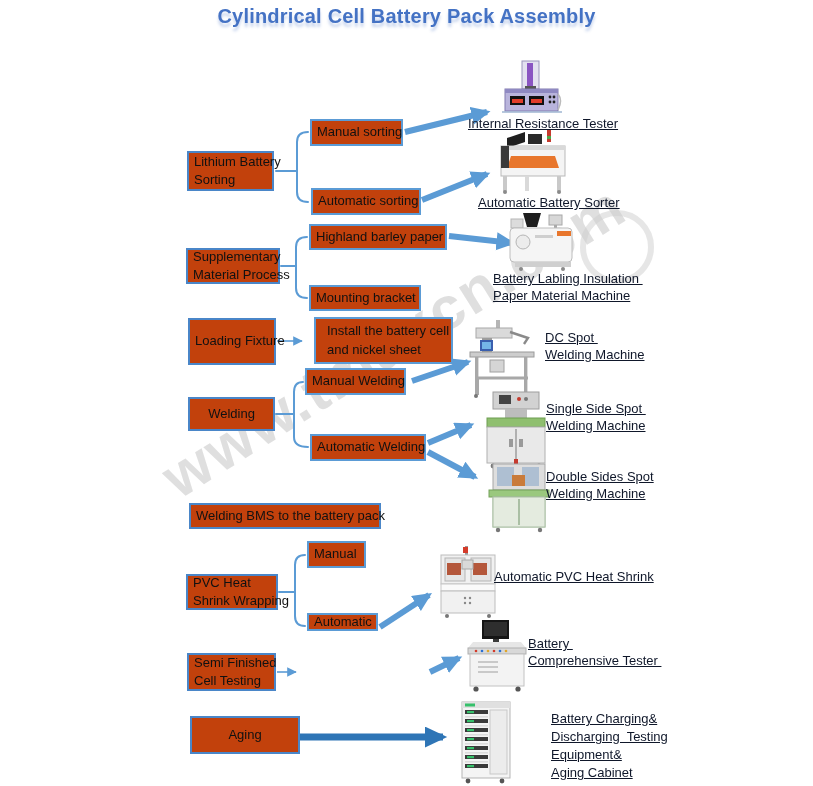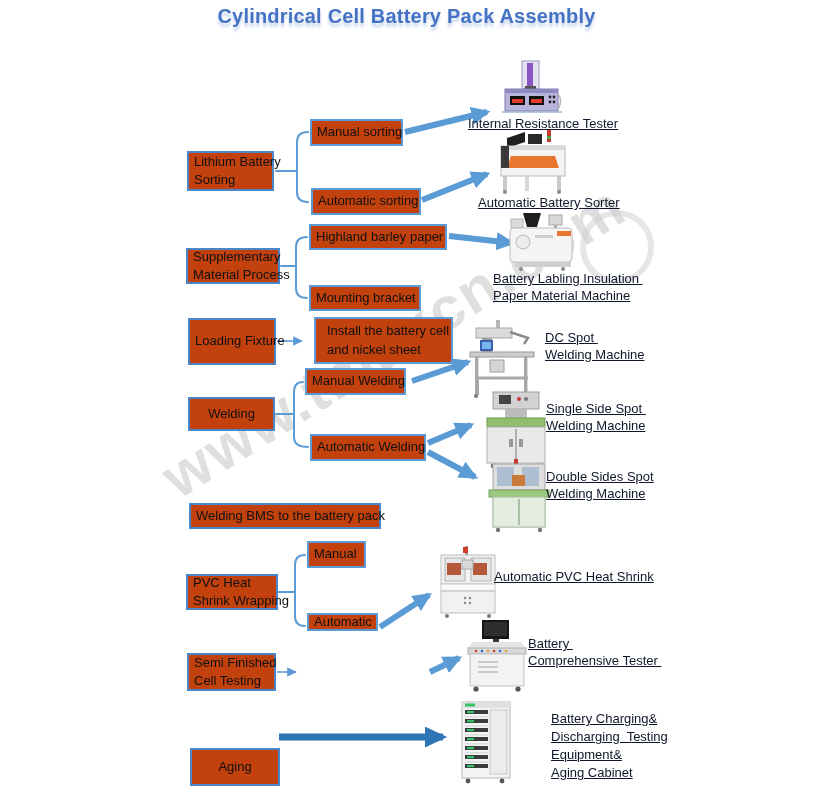--- a/index.html
+++ b/index.html
@@ -98,21 +98,21 @@
     <div>Welding BMS to the battery pack</div>
   </div>
   <div class="box stage" style="left:186px;top:574px;width:92px;height:36px;">
     <div>PVC Heat</div>
     <div>Shrink Wrapping</div>
   </div>
   <div class="box stage" style="left:187px;top:653px;width:89px;height:38px;">
     <div>Semi Finished</div>
     <div>Cell Testing</div>
   </div>
-  <div class="box stage center" style="left:190px;top:748px;width:90px;height:38px;">
+  <div class="box stage center" style="left:190px;top:716px;width:110px;height:38px;">
     <div>Aging</div>
   </div>
 
   <div class="box step" style="left:310px;top:119px;width:93px;height:27px;">
     <div>Manual sorting</div>
   </div>
   <div class="box step" style="left:311px;top:188px;width:110px;height:27px;">
     <div>Automatic sorting</div>
   </div>
   <div class="box step" style="left:309px;top:224px;width:138px;height:26px;">

